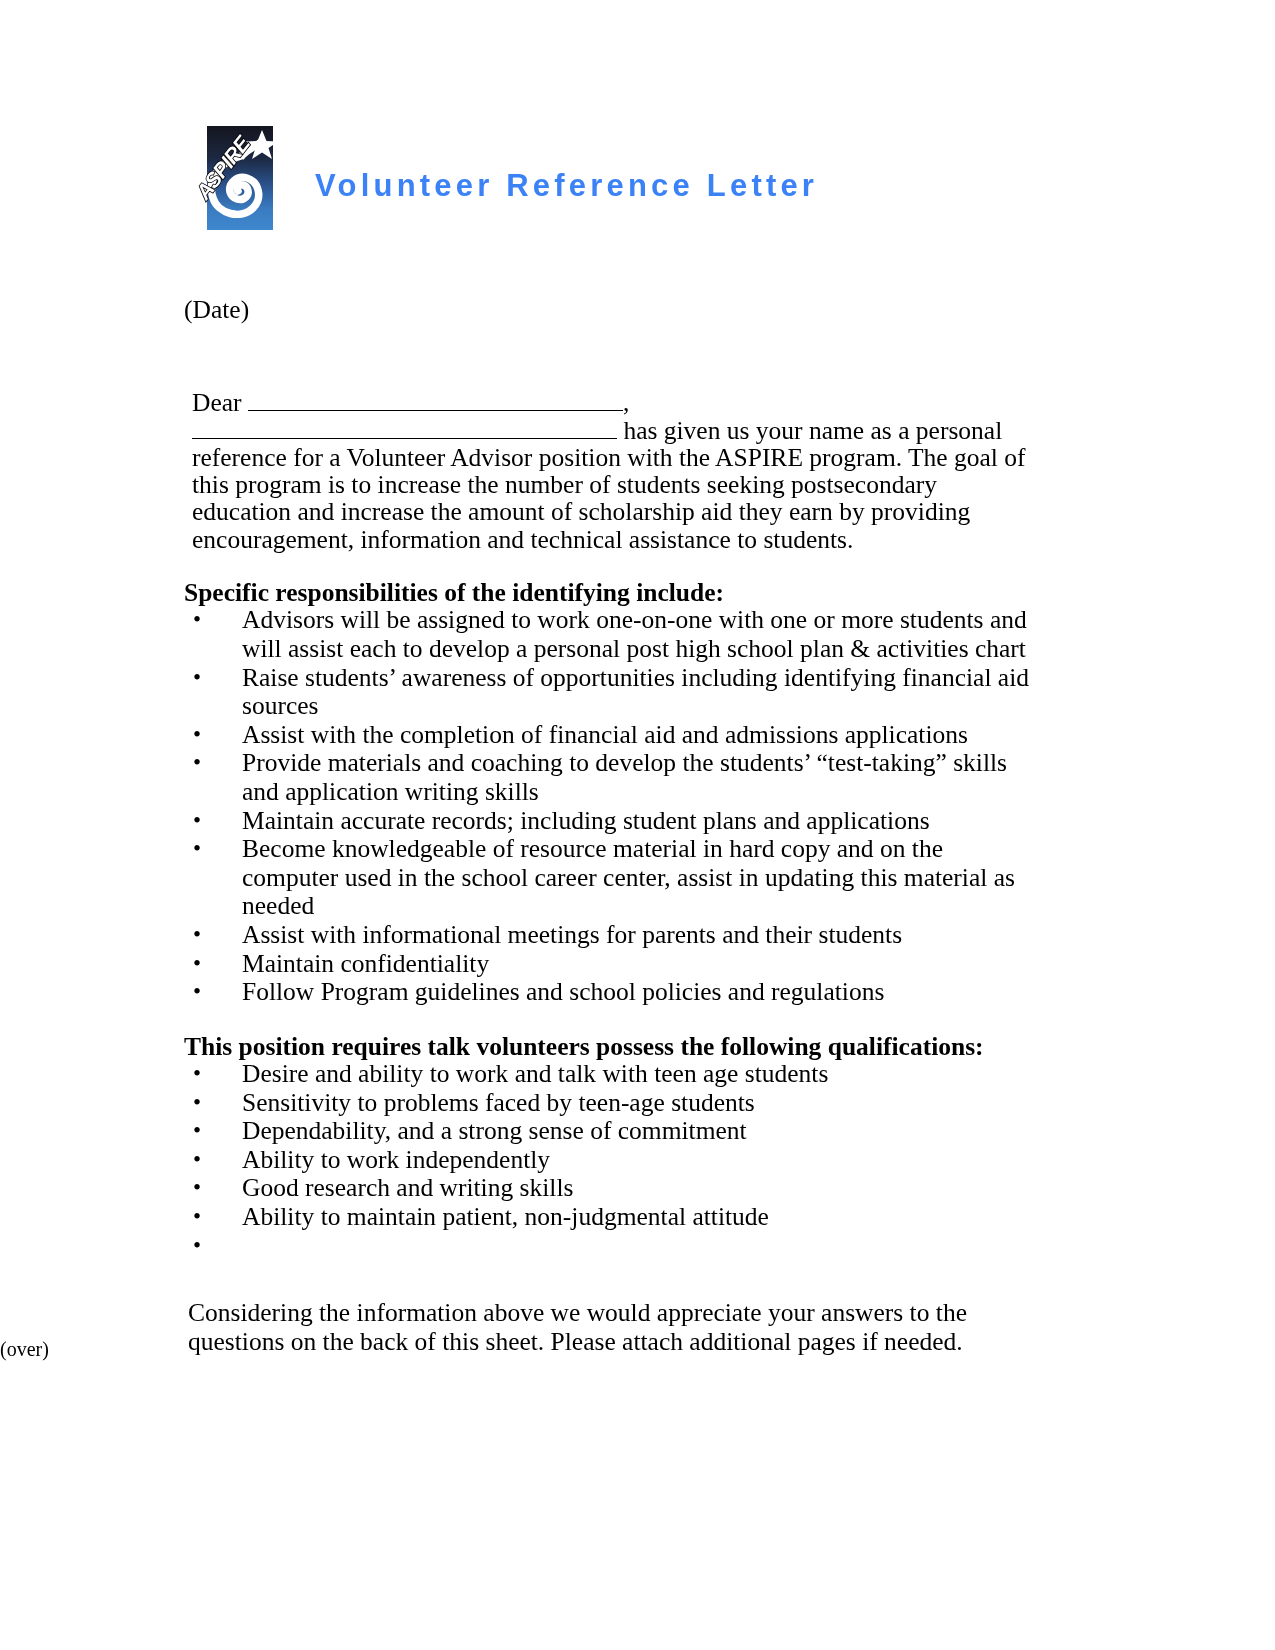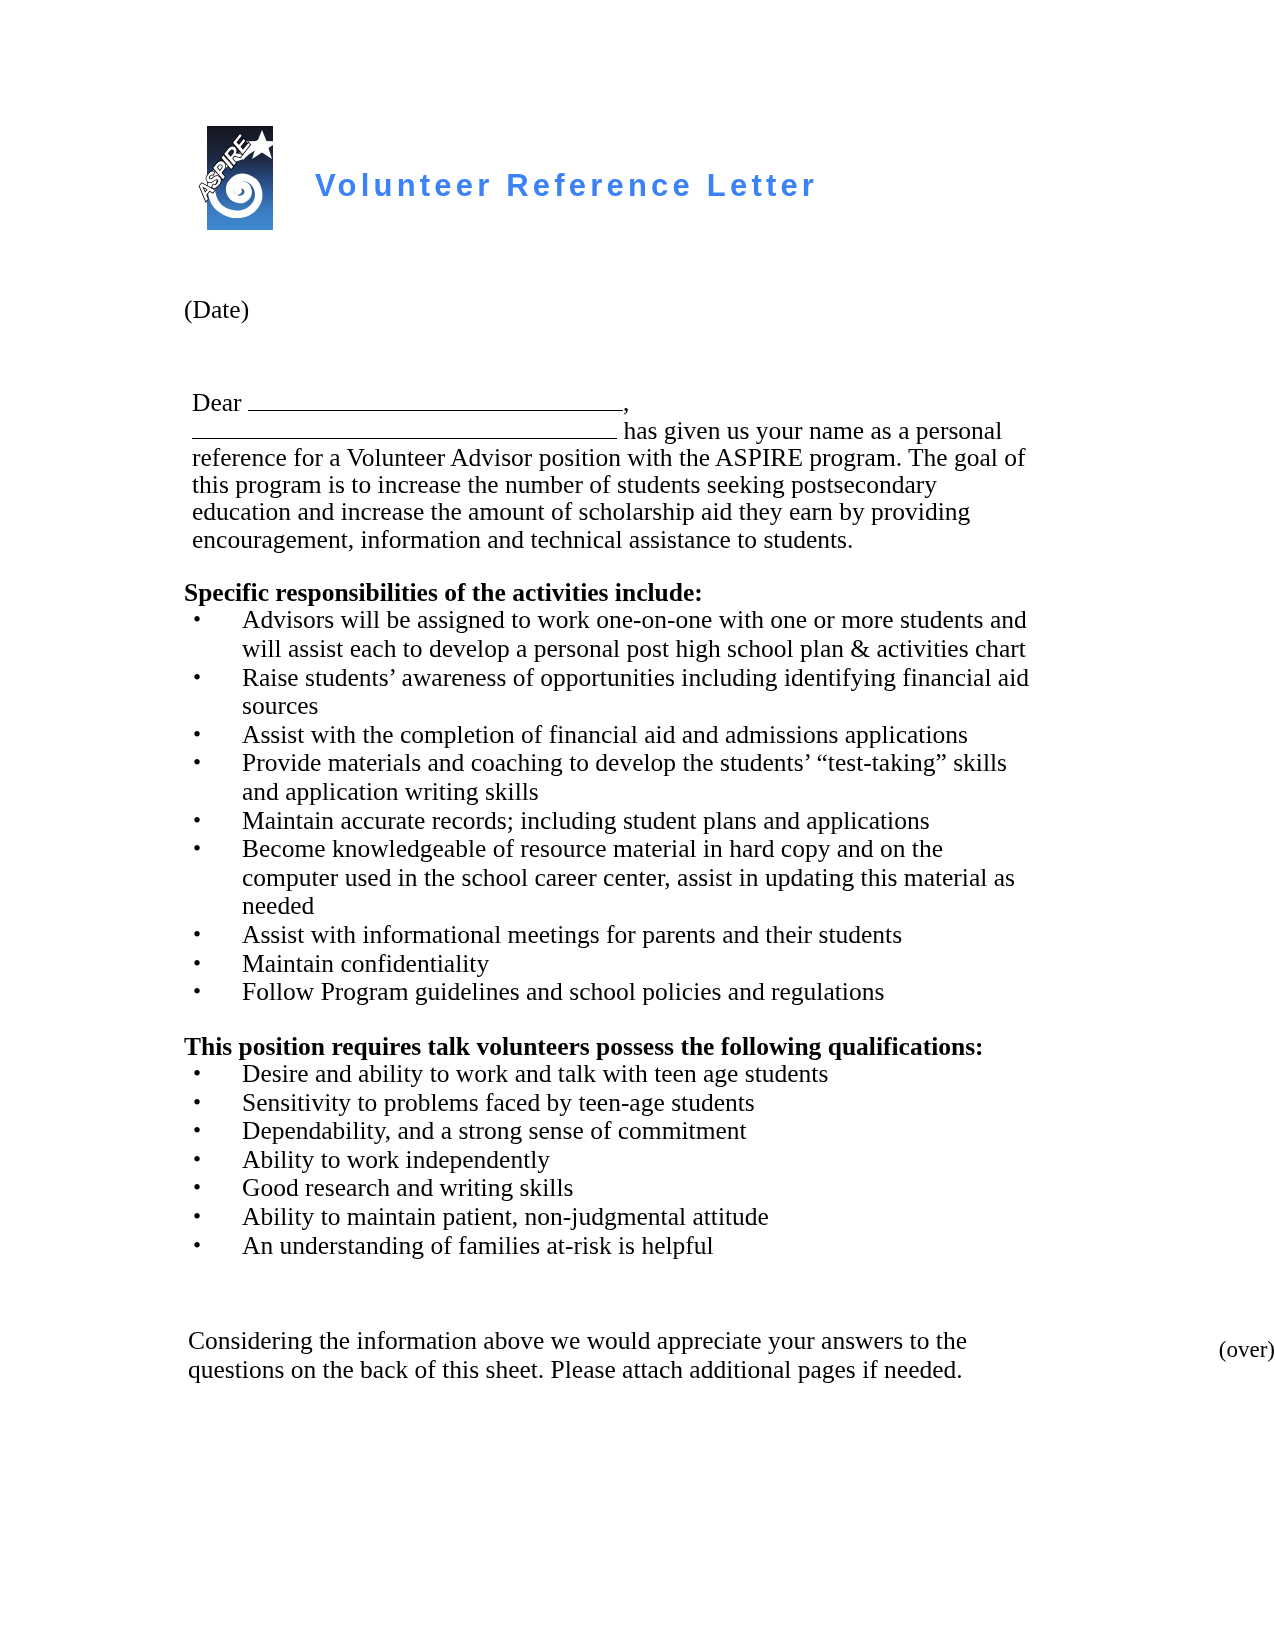--- a/index.html
+++ b/index.html
@@ -123,22 +123,22 @@
     line-height: 29px;
     margin: 4px;
     width: 848px;
   }
 
   .over {
     position: absolute;
     left: 0;
     top: 1336px;
     width: 1275px;
-    text-align: right;
-    font-size: 23px;
+    text-align: left;
+    font-size: 20px;
     line-height: 27px;
   }
 </style>
 </head>
 <body>
 
 <div class="page">
 
   <div class="header">
 
@@ -178,21 +178,21 @@
   <div class="body-area">
 
     <p class="para date-line">(Date)</p>
 
     <p class="para intro">
       <span>Dear</span>
       <span class="blank-line blank-short"></span><span>,</span><br>
       <span class="blank-line blank-long"></span><span> has given us your name as a personal reference for a Volunteer Advisor position with the ASPIRE program.  The goal of this program is to increase the number of students seeking postsecondary education and increase the amount of scholarship aid they earn by providing encouragement, information and technical assistance to students.</span>
     </p>
 
-    <p class="section-head">Specific responsibilities of the activities include:</p>
+    <p class="section-head">Specific responsibilities of the identifying include:</p>
 
     <ul class="bullets">
       <li>
         <span class="dot">•</span>
         <span>Advisors will be assigned to work one-on-one with one or more students and will assist each to develop a personal post high school plan &amp; activities chart</span>
       </li>
       <li>
         <span class="dot">•</span>
         <span>Raise students’ awareness of opportunities including identifying financial aid sources</span>
       </li>
@@ -248,21 +248,20 @@
       <li>
         <span class="dot">•</span>
         <span>Good research and writing skills</span>
       </li>
       <li>
         <span class="dot">•</span>
         <span>Ability to maintain patient, non-judgmental attitude</span>
       </li>
       <li>
         <span class="dot">•</span>
-        <span>An understanding of families at-risk is helpful</span>
       </li>
     </ul>
 
     <div class="spacer-md"></div>
 
     <p class="closing">Considering the information above we would appreciate your answers to the questions on the back of this sheet.  Please attach additional pages if needed.</p>
   </div>
 
   <div class="over">(over)</div>
 

